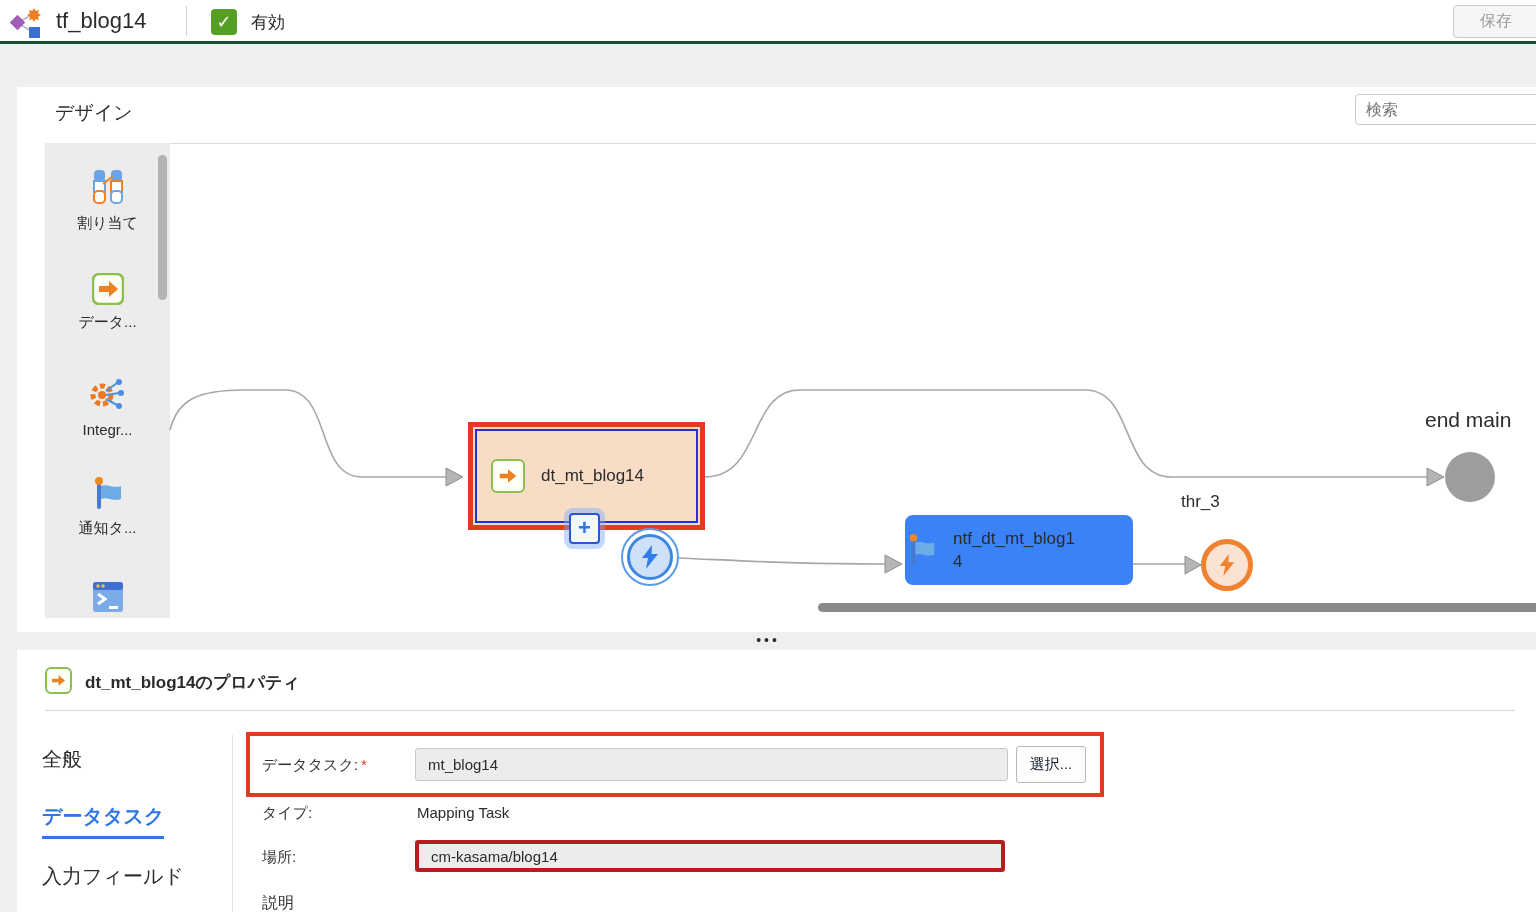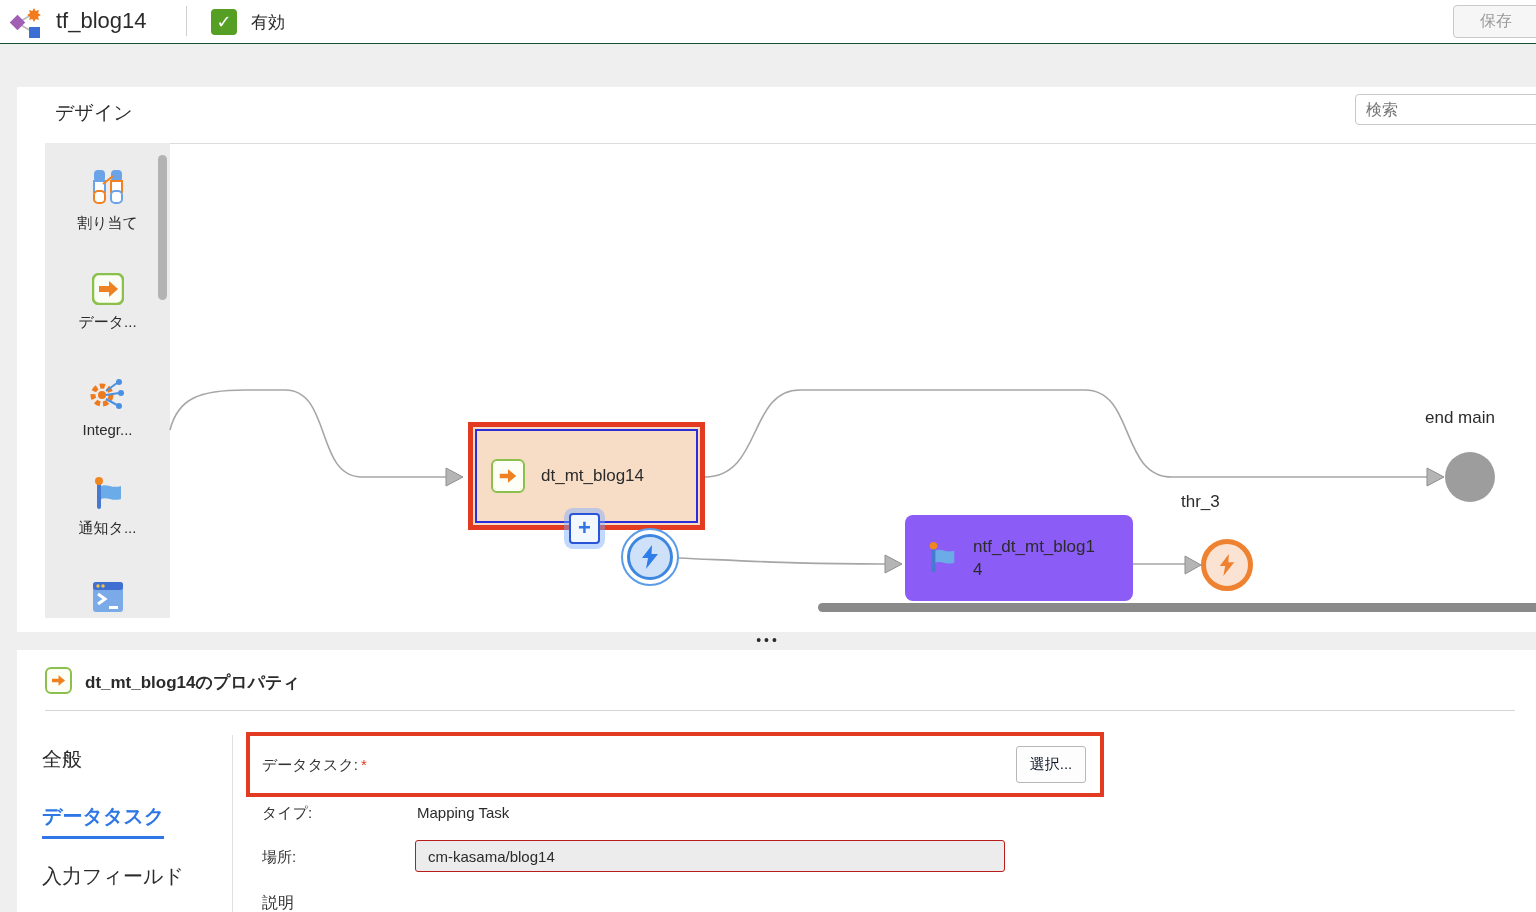--- a/index.html
+++ b/index.html
@@ -1,20 +1,20 @@
 <!DOCTYPE html>
 <html><head>
 <meta charset="utf-8">
 <style>
   * { margin:0; padding:0; box-sizing:border-box; }
   html,body { width:1536px; height:912px; overflow:hidden; background:#efefef;
               font-family:"Liberation Sans", sans-serif; color:#2b2b2b; }
 
   
-  #header { position:absolute; left:0; top:0; width:1536px; height:44px; background:#fff; border-bottom:1px solid #14532d; }
+  #header { position:absolute; left:0; top:0; width:1536px; height:44px; background:#fff; border-bottom:3px solid #14532d; }
   #tf-logo { position:absolute; left:10px; top:7px; width:34px; height:31px; }
   #tf-title { position:absolute; left:56px; top:8px; font-size:22px; color:#2b2b2b; }
   #header-divider { position:absolute; left:186px; top:6px; width:1px; height:30px; background:#cfcfcf; }
   #enabled-box { position:absolute; left:211px; top:9px; width:26px; height:26px; background:#55a024; border-radius:4px;
                  color:#fff; font-size:18px; text-align:center; line-height:26px; cursor:pointer; }
   #enabled-label { position:absolute; left:251px; top:11px; font-size:17px; }
   #save-btn { position:absolute; left:1453px; top:5px; width:100px; height:33px; background:#f6f6f6;
               border:1px solid #c9c9c9; border-radius:4px; font-size:16px; color:#9a9a9a; text-align:left;
               padding-left:26px; font-family:inherit; }
 
@@ -42,28 +42,28 @@
                display:flex; align-items:center; justify-content:center; }
   #node-dt-label { font-size:17px; margin-left:16px; }
   #plus-btn { position:absolute; left:569px; top:513px; width:31px; height:31px; background:#f3f8ff; border:2px solid #2b55d8;
               border-radius:4px; box-shadow:0 0 0 5px rgba(120,170,255,.45); color:#2e77e5; font-size:22px; font-weight:bold;
               text-align:center; line-height:26px; cursor:pointer; }
   #event-circle { position:absolute; left:621px; top:528px; width:58px; height:58px; border:2px solid #5b9ce8; border-radius:50%;
                   background:#fff; cursor:pointer; }
   #event-circle .inner { position:absolute; left:4px; top:4px; width:46px; height:46px; border:3px solid #3d87e0;
                   background:#cfe1f8; border-radius:50%; display:flex; align-items:center; justify-content:center; }
 
-  #node-ntf { position:absolute; left:905px; top:515px; width:228px; height:86px; background:#8b5cf6; border-radius:8px;
-              display:flex; align-items:center; padding-left:20px; cursor:pointer; }
+  #node-ntf { position:absolute; left:905px; top:515px; width:228px; height:70px; background:#3b82f6; border-radius:8px;
+              display:flex; align-items:center; cursor:pointer; }
   #node-ntf .lbl { font-size:17px; margin-left:14px; line-height:23px; }
 
   #thr-label { position:absolute; left:1181px; top:492px; font-size:17px; }
   #thr-circle { position:absolute; left:1201px; top:539px; width:52px; height:52px; border:5px solid #ef8230; border-radius:50%;
                 background:#fae3d2; display:flex; align-items:center; justify-content:center; cursor:pointer; }
-  #end-label { position:absolute; left:1425px; top:408px; font-size:17px; }
+  #end-label { position:absolute; left:1425px; top:408px; font-size:21px; }
   #end-circle { position:absolute; left:1445px; top:452px; width:50px; height:50px; background:#9d9d9d; border-radius:50%; cursor:pointer; }
   #h-scrollbar { position:absolute; left:818px; top:603px; width:718px; height:9px; background:#8a8a8a; border-radius:5px 0 0 5px; }
 
   
   #splitter { position:absolute; left:0; top:632px; width:1536px; height:18px; background:#efefef; text-align:center;
               color:#2b2b2b; cursor:row-resize; }
   #splitter .dots { font-size:14px; letter-spacing:3px; line-height:16px; }
 
   
   #props { position:absolute; left:17px; top:650px; width:1519px; height:262px; background:#fff; }
@@ -77,21 +77,21 @@
   #props-vline { position:absolute; left:215px; top:85px; width:1px; height:177px; background:#e0e0e0; }
 
   #red-rect { position:absolute; left:229px; top:82px; width:858px; height:65px; border:4px solid #e23b22; pointer-events:none; }
   .f-label { position:absolute; font-size:15px; color:#333; }
   .req { color:#e23b22; margin-left:3px; }
   #dt-input { position:absolute; left:398px; top:98px; width:593px; height:33px; background:#ececec; border:1px solid #c8c8c8;
               border-radius:3px; font-size:15px; padding:0 12px; color:#2b2b2b; font-family:inherit; }
   #select-btn { position:absolute; left:999px; top:96px; width:70px; height:37px; background:#fdfdfd; border:1px solid #b8b8b8;
                 border-radius:3px; font-size:15px; color:#0f172a; font-family:inherit; cursor:pointer; }
   #type-value { position:absolute; left:400px; top:154px; font-size:15px; }
-  #loc-input { position:absolute; left:398px; top:190px; width:590px; height:32px; background:#ececec; border:1px solid #b91c1c;
+  #loc-input { position:absolute; left:398px; top:190px; width:590px; height:32px; background:#ececec; border:4px solid #b91c1c;
                border-radius:3px; font-size:15px; padding:0 12px; color:#2b2b2b; font-family:inherit; }
 </style>
 </head>
 <body>
 
 <div id="header">
   <svg id="tf-logo" viewBox="0 0 34 31">
     <path d="M9 15 L23 7 M9 17 L23 25" stroke="#b9b9b9" stroke-width="1.5" fill="none"></path>
     <rect x="2" y="10" width="11" height="11" transform="rotate(45 7.5 15.5)" fill="#a05fb5"></rect>
     <path d="M24 1 l1.7 3 3.3-1 -1 3.3 3 1.7 -3 1.7 1 3.3 -3.3-1 -1.7 3 -1.7-3 -3.3 1 1-3.3 -3-1.7 3-1.7 -1-3.3 3.3 1 z" fill="#f07c1e"></path>
@@ -234,20 +234,21 @@
   <div class="props-tab" id="tab-general">全般</div>
   <div class="props-tab" id="tab-datatask">データタスク</div>
   <div class="props-tab" id="tab-inputfields">入力フィールド</div>
   <div id="props-vline"></div>
 
   <div id="red-rect"></div>
 
   <div class="f-label" style="left:245px; top:106px">
     <span>データタスク:</span><span class="req">*</span>
   </div>
+  <input id="dt-input" value="mt_blog14" style="">
   <button id="select-btn">選択...</button>
 
   <div class="f-label" style="left:245px; top:154px">タイプ:</div>
   <div id="type-value">Mapping Task</div>
 
   <div class="f-label" style="left:245px; top:198px">場所:</div>
   <input id="loc-input" value="cm-kasama/blog14" style="">
 
   <div class="f-label" style="left:245px; top:243px; font-size:16px">説明</div>
 </div>

